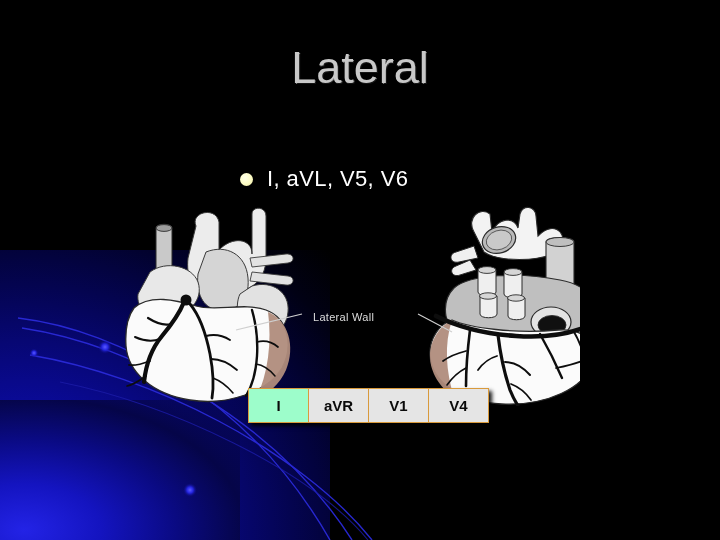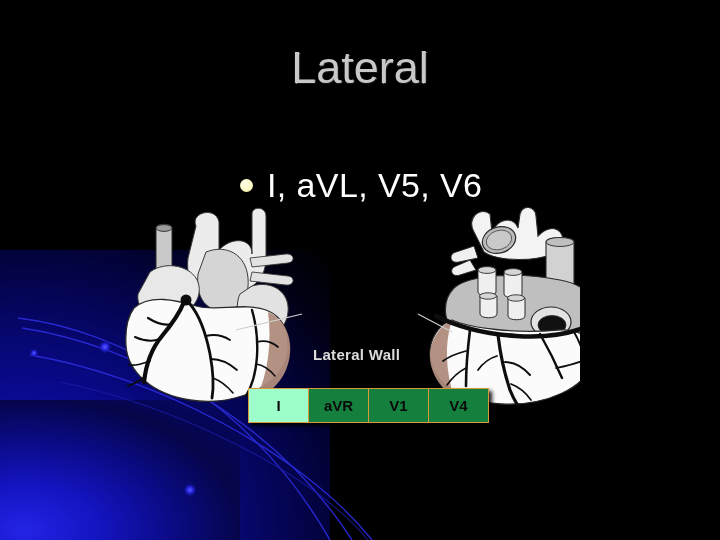--- a/index.html
+++ b/index.html
@@ -76,65 +76,64 @@
   #bullet-dot {
     width: 13px;
     height: 13px;
     border-radius: 50%;
     background: radial-gradient(circle at 38% 34%, #ffffe8 0%, #fdfcc4 55%, #e8e4a0 100%);
     margin-right: 14px;
     flex: 0 0 auto;
   }
   #bullet-text {
     color: #ffffff;
-    font-size: 34px;
+    font-size: 22px;
     letter-spacing: 0.4px;
     text-shadow: 1px 1px 1px rgba(0,0,0,0.6);
     white-space: nowrap;
   }
 
   
   #anatomy {
     position: absolute;
     left: 0;
     top: 196px;
     width: 720px;
     height: 210px;
     pointer-events: none;
   }
   #callout-label {
     position: absolute;
     left: 313px;
     top: 311px;
-    font-size: 15px;
-    font-weight: bold;
+    font-size: 11px;
+    font-weight: normal;
     color: #dcdcdc;
     letter-spacing: 0.3px;
     white-space: nowrap;
-    margin-top: 35px;
   }
 
   
   #lead-table {
     position: absolute;
     left: 248px;
     top: 388px;
     border-collapse: collapse;
     box-shadow: 3px 3px 4px rgba(0,0,0,0.9);
   }
   #lead-table td {
     width: 57px;
     height: 31px;
     border: 1px solid #d99a3c;
     text-align: center;
     vertical-align: middle;
     font-size: 15px;
     font-weight: bold;
     color: #0a0a0a;
-    background: #15803d;
+    background: #e5e5e5;
     font-family: "Liberation Sans", sans-serif;
   }
   #lead-table td.hl {
     background: #9dfdcb;
   }
 </style>
 </head>
 <body>
 
 <div id="slide">

